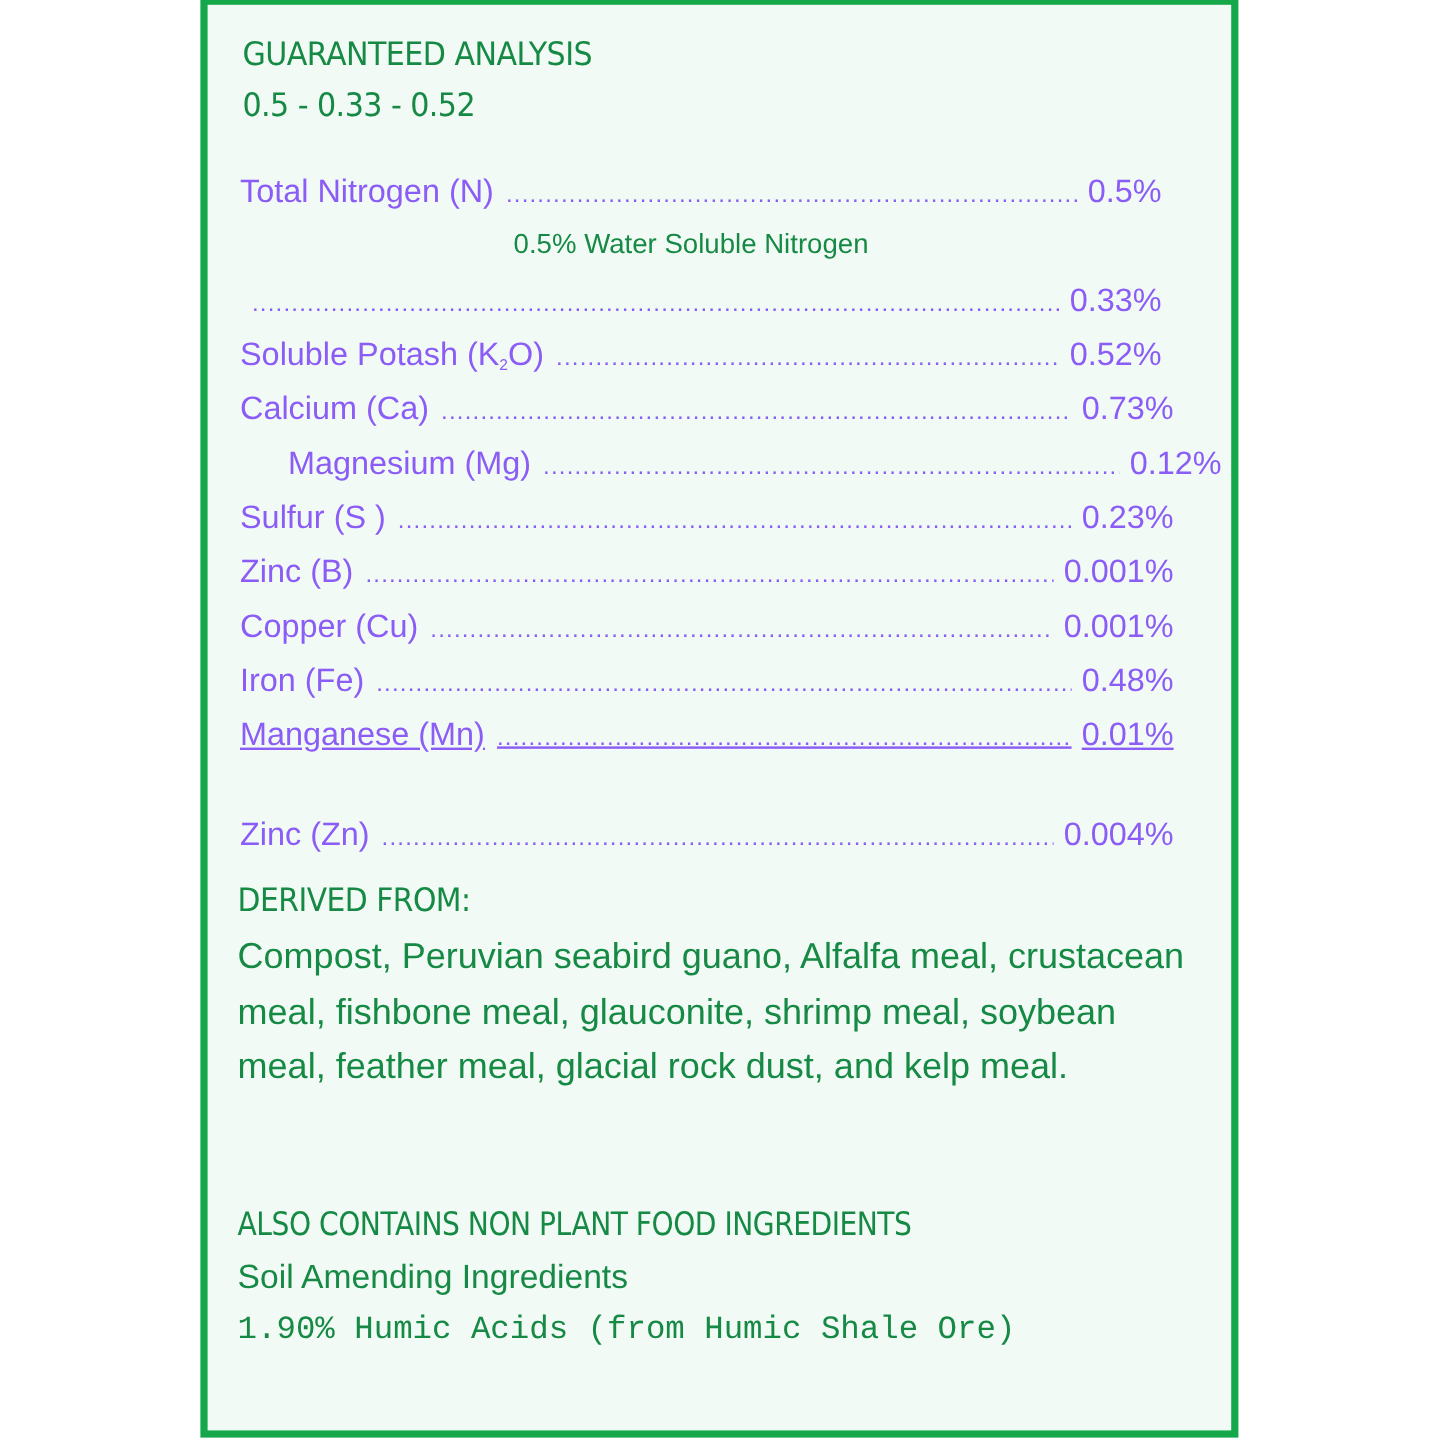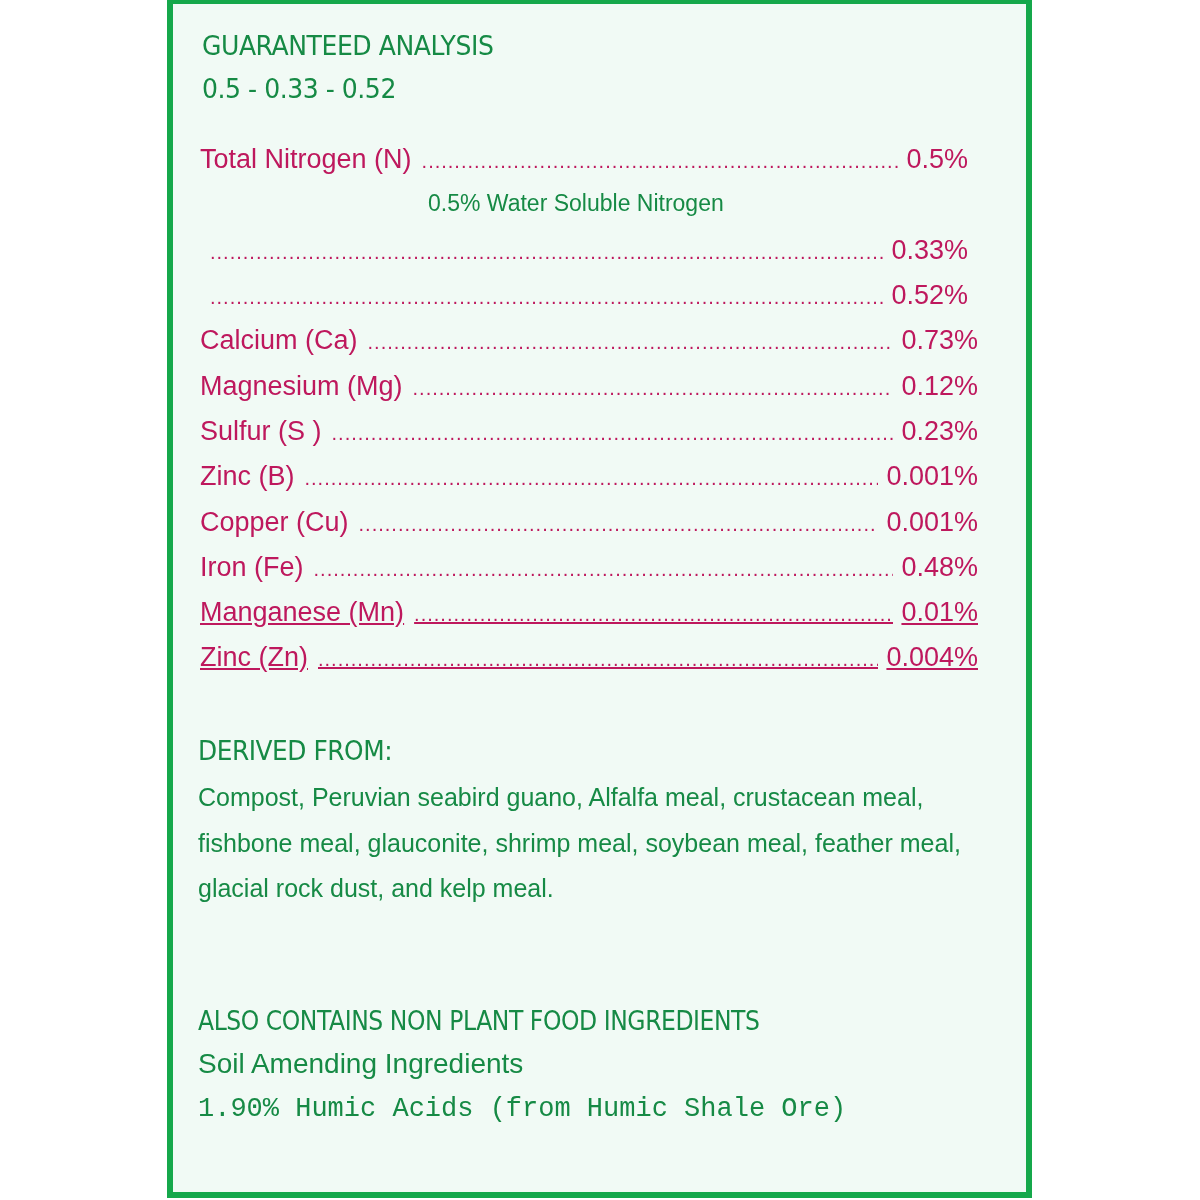--- a/index.html
+++ b/index.html
@@ -1,27 +1,27 @@
 <!DOCTYPE html>
 <html><head>
 <meta charset="utf-8">
 <style>
   html,body{margin:0;padding:0;background:#ffffff;}
   body{width:1200px;height:1200px;position:relative;overflow:hidden;font-family:"Liberation Sans",sans-serif;}
   .frame{position:absolute;left:167px;top:-2px;width:853px;height:1188px;border:6px solid #15a84b;background:#f1faf5;}
   .t{position:absolute;color:#168a45;white-space:nowrap;}
   .cond{font-family:"DejaVu Sans",sans-serif;transform-origin:left top;letter-spacing:-0.5px;}
   .h{font-size:27px;}
-  .row{position:absolute;left:200px;width:778px;height:34px;display:flex;align-items:baseline;color:#be185d;font-size:27px;}
+  .row{position:absolute;left:200px;width:778px;height:34px;display:flex;align-items:baseline;color:#8b5cf6;font-size:27px;}
   .row .lbl{white-space:nowrap;}
   .row .dots{flex:1;overflow:hidden;white-space:nowrap;margin:0 8px 0 10px;letter-spacing:1px;font-size:20px;}
   .row .dots::before{content:"........................................................................................................................................................................";}
   .row .val{white-space:nowrap;}
   sub{font-size:13px;vertical-align:-4px;}
-  .para{position:absolute;left:198px;width:810px;color:#168a45;font-size:25px;line-height:45.5px;}
+  .para{position:absolute;left:198px;width:810px;color:#168a45;font-size:30px;line-height:45.5px;}
 </style>
 </head>
 <body>
 
 <div class="frame"></div>
 
 <div class="t cond h" style="left:202px;top:30px;transform:scaleX(0.93);">GUARANTEED ANALYSIS</div>
 <div class="t cond h" style="left:202px;top:73px;transform:scaleX(0.93);">0.5 - 0.33 - 0.52</div>
 
 <div class="row" style="top:144px;width:768px;">
@@ -29,29 +29,30 @@
     <span class="dots"></span>
     <span class="val">0.5%</span>
 </div>
 <div class="t" style="left:428px;top:190px;font-size:23px;">0.5% Water Soluble Nitrogen</div>
 
 <div class="row" style="top:235px;width:768px;">
     <span class="dots"></span>
     <span class="val">0.33%</span>
 </div>
 <div class="row" style="top:280px;width:768px;">
+  <span class="lbl"><span>Soluble Potash (K</span><sub>2</sub><span>O)</span></span>
     <span class="dots"></span>
     <span class="val">0.52%</span>
 </div>
 <div class="row" style="top:325px;">
   <span class="lbl">Calcium (Ca)</span>
     <span class="dots"></span>
     <span class="val">0.73%</span>
 </div>
-<div class="row" style="top:371px;">
+<div class="row" style="top:371px;margin-left:40px;">
   <span class="lbl">Magnesium (Mg)</span>
     <span class="dots"></span>
     <span class="val">0.12%</span>
 </div>
 <div class="row" style="top:416px;">
   <span class="lbl">Sulfur (S )</span>
     <span class="dots"></span>
     <span class="val">0.23%</span>
 </div>
 <div class="row" style="top:461px;">
@@ -67,21 +68,21 @@
 <div class="row" style="top:552px;">
   <span class="lbl">Iron (Fe)</span>
     <span class="dots"></span>
     <span class="val">0.48%</span>
 </div>
 <div class="row" style="top:597px;text-decoration:underline;">
   <span class="lbl">Manganese (Mn)</span>
     <span class="dots"></span>
     <span class="val">0.01%</span>
 </div>
-<div class="row" style="top:642px;text-decoration:underline;">
+<div class="row" style="top:680px;">
   <span class="lbl">Zinc (Zn)</span>
     <span class="dots"></span>
     <span class="val">0.004%</span>
 </div>
 
 <div class="t cond h" style="left:198px;top:735px;transform:scaleX(0.92);">DERIVED FROM:</div>
 <div class="para" style="top:775px;width:800px;">Compost, Peruvian seabird guano, Alfalfa meal, crustacean meal, fishbone meal, glauconite, shrimp meal, soybean meal, feather meal, glacial rock dust, and kelp meal.</div>
 
 <div class="t cond h" style="left:198px;top:1005px;transform:scaleX(0.87);">ALSO CONTAINS NON PLANT FOOD INGREDIENTS</div>
 <div class="t" style="left:198px;top:1048px;font-size:28px;">Soil Amending Ingredients</div>

